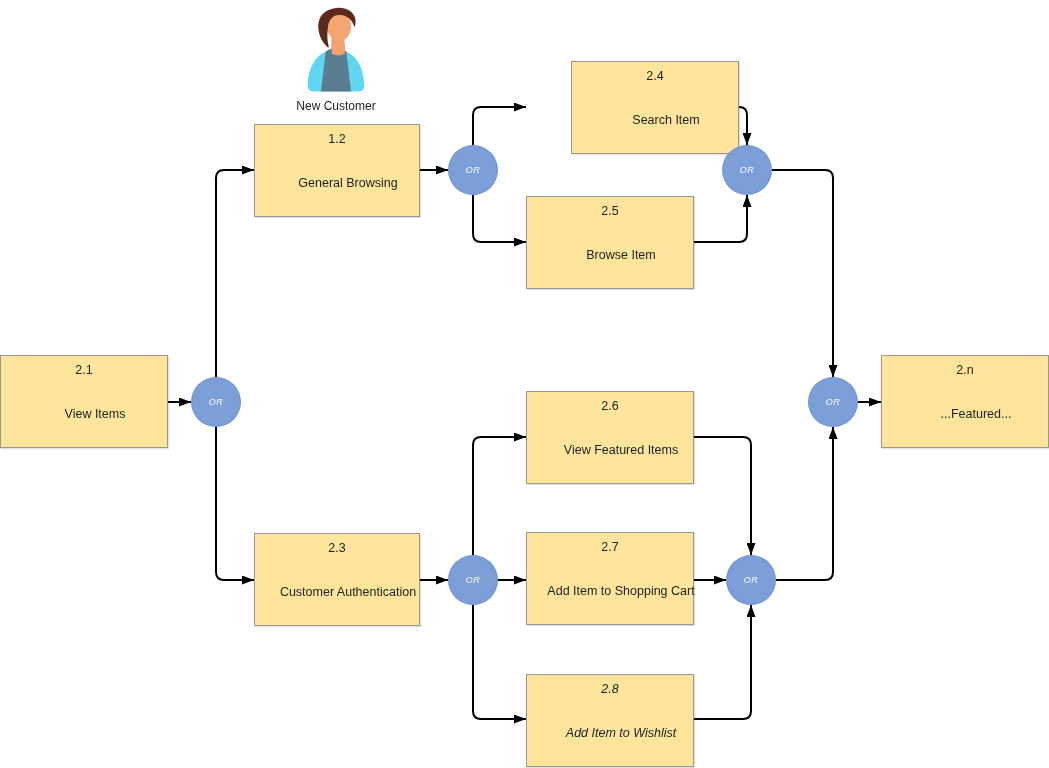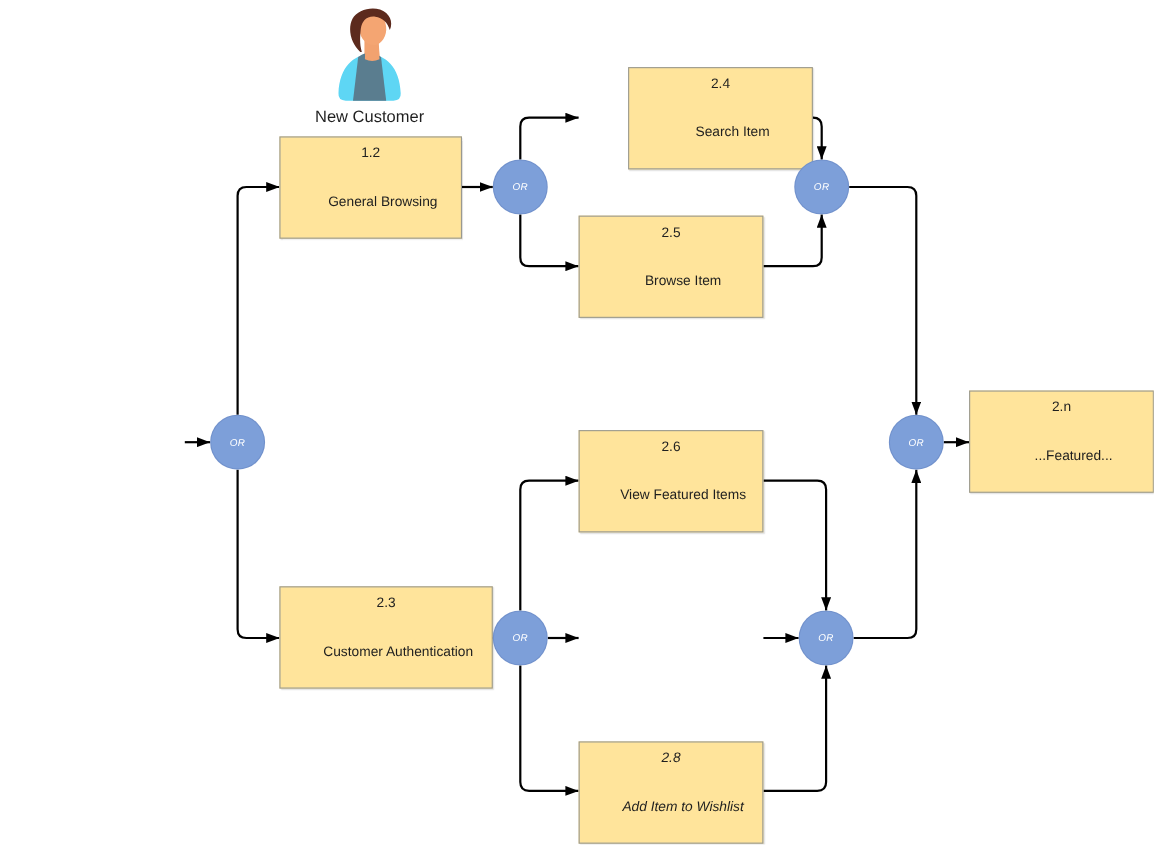--- a/index.html
+++ b/index.html
@@ -70,21 +70,21 @@
   .actor {
     position: absolute;
     width: 134px;
     display: flex;
     flex-direction: column;
     align-items: center;
     z-index: 2;
   }
   .actor-label {
     margin-top: 4px;
-    font-size: 15px;
+    font-size: 12px;
     color: #1f1f1f;
     line-height: 15px;
     white-space: nowrap;
   }
 </style>
 </head>
 <body>
 
 <div id="canvas">
 
@@ -109,39 +109,47 @@
       <path d="M498,580 L526,580" marker-end="url(#arrow)"></path>
       <path d="M473,605 L473,711 Q473,719 481,719 L526,719" marker-end="url(#arrow)"></path>
       <path d="M694,437 L743,437 Q751,437 751,445 L751,555" marker-end="url(#arrow)"></path>
       <path d="M694,580 L726,580" marker-end="url(#arrow)"></path>
       <path d="M694,719 L743,719 Q751,719 751,711 L751,605" marker-end="url(#arrow)"></path>
       <path d="M776,580 L825,580 Q833,580 833,572 L833,427" marker-end="url(#arrow)"></path>
       <path d="M858,402 L881,402" marker-end="url(#arrow)"></path>
     </g>
   </svg>
 
+  <div class="node" style="left:0px;top:355px;">
+    <div class="node-id">2.1</div>
+    <div class="node-label">View Items</div>
+  </div>
   <div class="node" style="left:254px;top:124px;width:166px;">
     <div class="node-id">1.2</div>
     <div class="node-label">General Browsing</div>
   </div>
-  <div class="node" style="left:254px;top:533px;width:194px;">
+  <div class="node" style="left:254px;top:533px;width:166px;">
     <div class="node-id">2.3</div>
     <div class="node-label">Customer Authentication</div>
   </div>
   <div class="node" style="left:551px;top:61px;margin-left:20px;">
     <div class="node-id">2.4</div>
     <div class="node-label">Search Item</div>
   </div>
   <div class="node" style="left:526px;top:196px;">
     <div class="node-id">2.5</div>
     <div class="node-label">Browse Item</div>
   </div>
   <div class="node" style="left:526px;top:391px;">
     <div class="node-id">2.6</div>
     <div class="node-label">View Featured Items</div>
+  </div>
+  <div class="node" style="left:526px;top:532px;">
+    <div class="node-id">2.7</div>
+    <div class="node-label">Add Item to Shopping Cart</div>
   </div>
   <div class="node" style="left:526px;top:674px;font-style:italic;">
     <div class="node-id">2.8</div>
     <div class="node-label">Add Item to Wishlist</div>
   </div>
   <div class="node" style="left:881px;top:355px;">
     <div class="node-id">2.n</div>
     <div class="node-label">...Featured...</div>
   </div>
 

